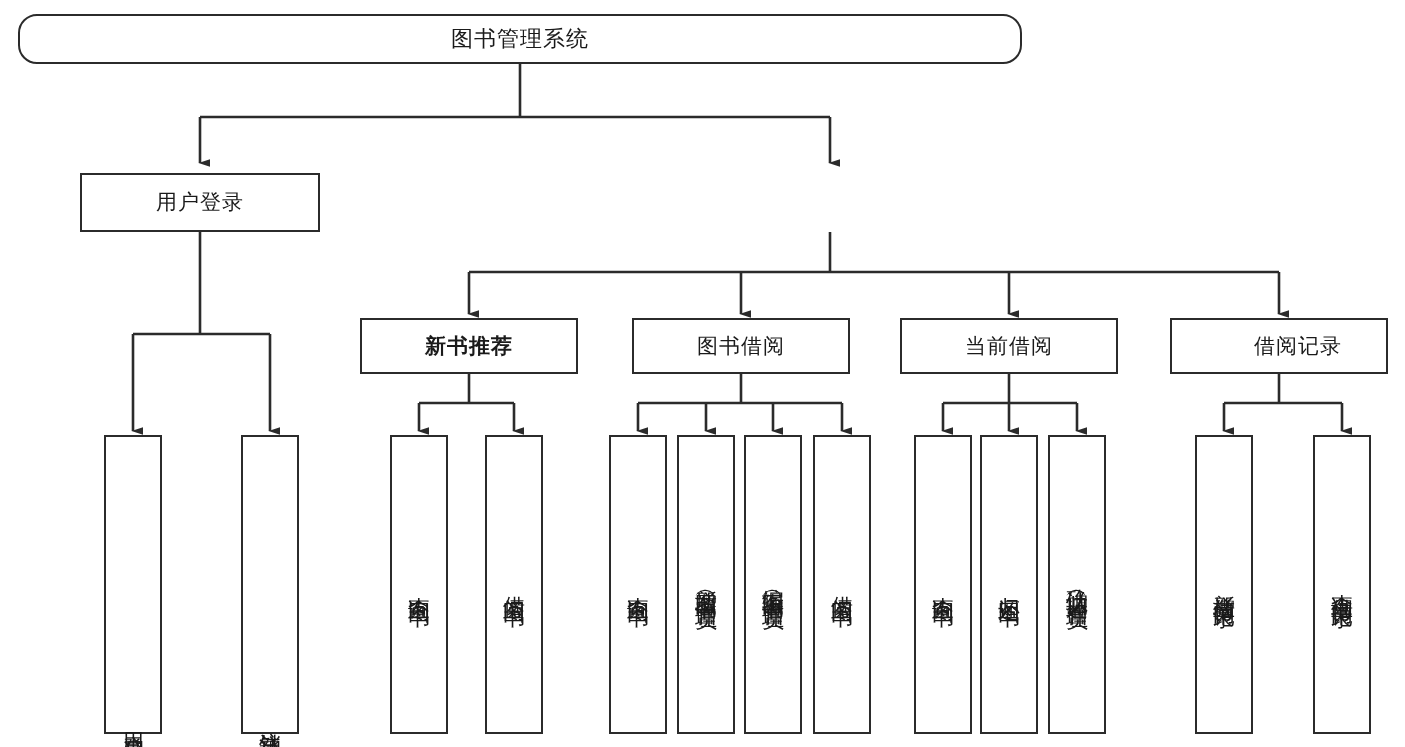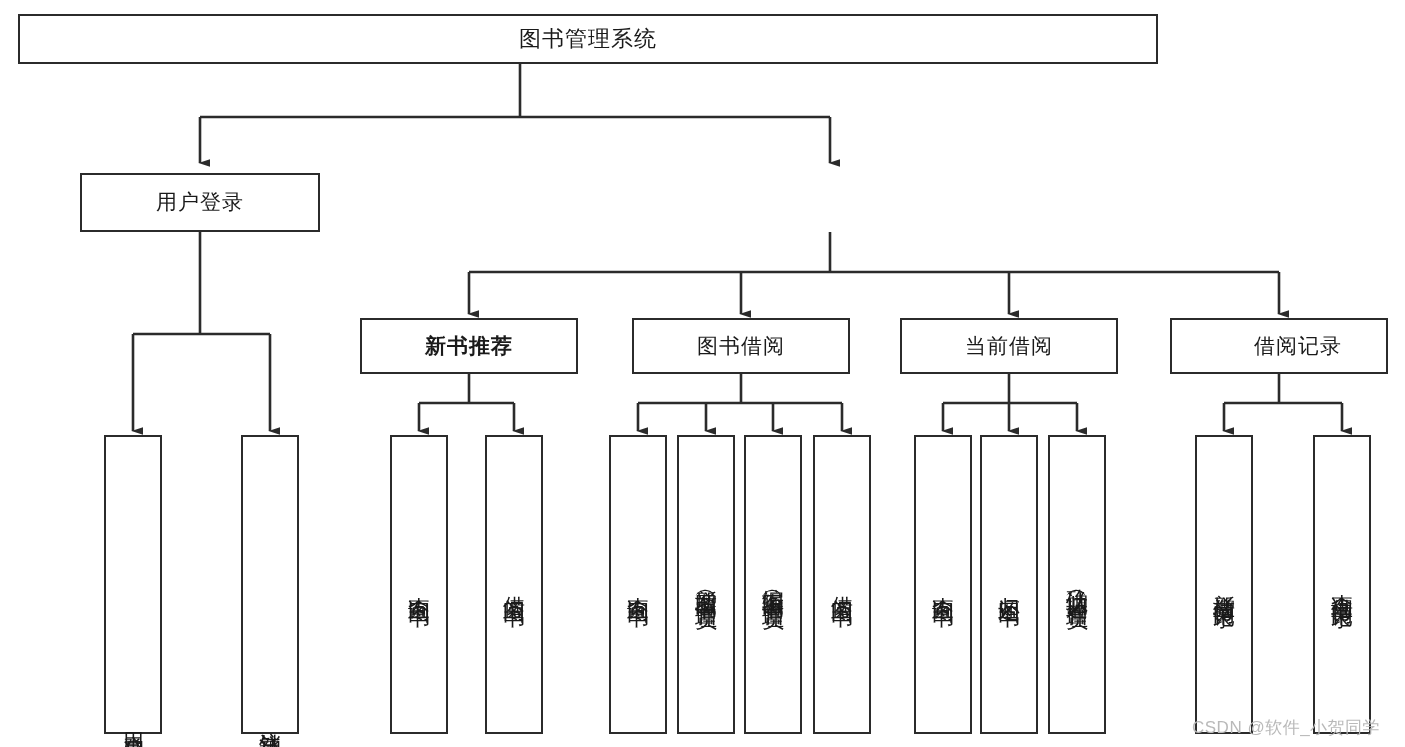--- a/index.html
+++ b/index.html
@@ -124,21 +124,21 @@
       <path d="M1009,403 L1009,431" marker-end="url(#arrowhead)"></path>
       <path d="M1077,403 L1077,431" marker-end="url(#arrowhead)"></path>
 
       <path d="M1279,374 L1279,403"></path>
       <path d="M1224,403 L1342,403"></path>
       <path d="M1224,403 L1224,431" marker-end="url(#arrowhead)"></path>
       <path d="M1342,403 L1342,431" marker-end="url(#arrowhead)"></path>
     </g>
   </svg>
 
-  <div class="node horiz root" style="left:18px; top:14px; width:1140px; height:50px;">
+  <div class="node horiz root" style="left:18px; top:14px; width:1004px; height:50px;border-radius:19px;">
     <span class="node-label">图书管理系统</span>
   </div>
 
   <div class="node horiz" style="left:80px; top:173px; width:240px; height:59px;">
     <span class="node-label">用户登录</span>
   </div>
 
   <div class="node horiz" style="left:360px; top:318px; width:218px; height:56px;font-weight:bold;">
     <span class="node-label">新书推荐</span>
   </div>
@@ -189,15 +189,14 @@
     <span class="node-label">确认归还（管理员）</span>
   </div>
 
   <div class="node vert" style="left:1195px; top:435px; width:58px; height:299px;">
     <span class="node-label">新增借阅记录</span>
   </div>
   <div class="node vert" style="left:1313px; top:435px; width:58px; height:299px;">
     <span class="node-label">查询借阅记录</span>
   </div>
 
-  <div class="watermark" style="left:1192px; top:716px;">CSDN @软件_小贺同学</div>
 
 </div>
 
 </body></html>

